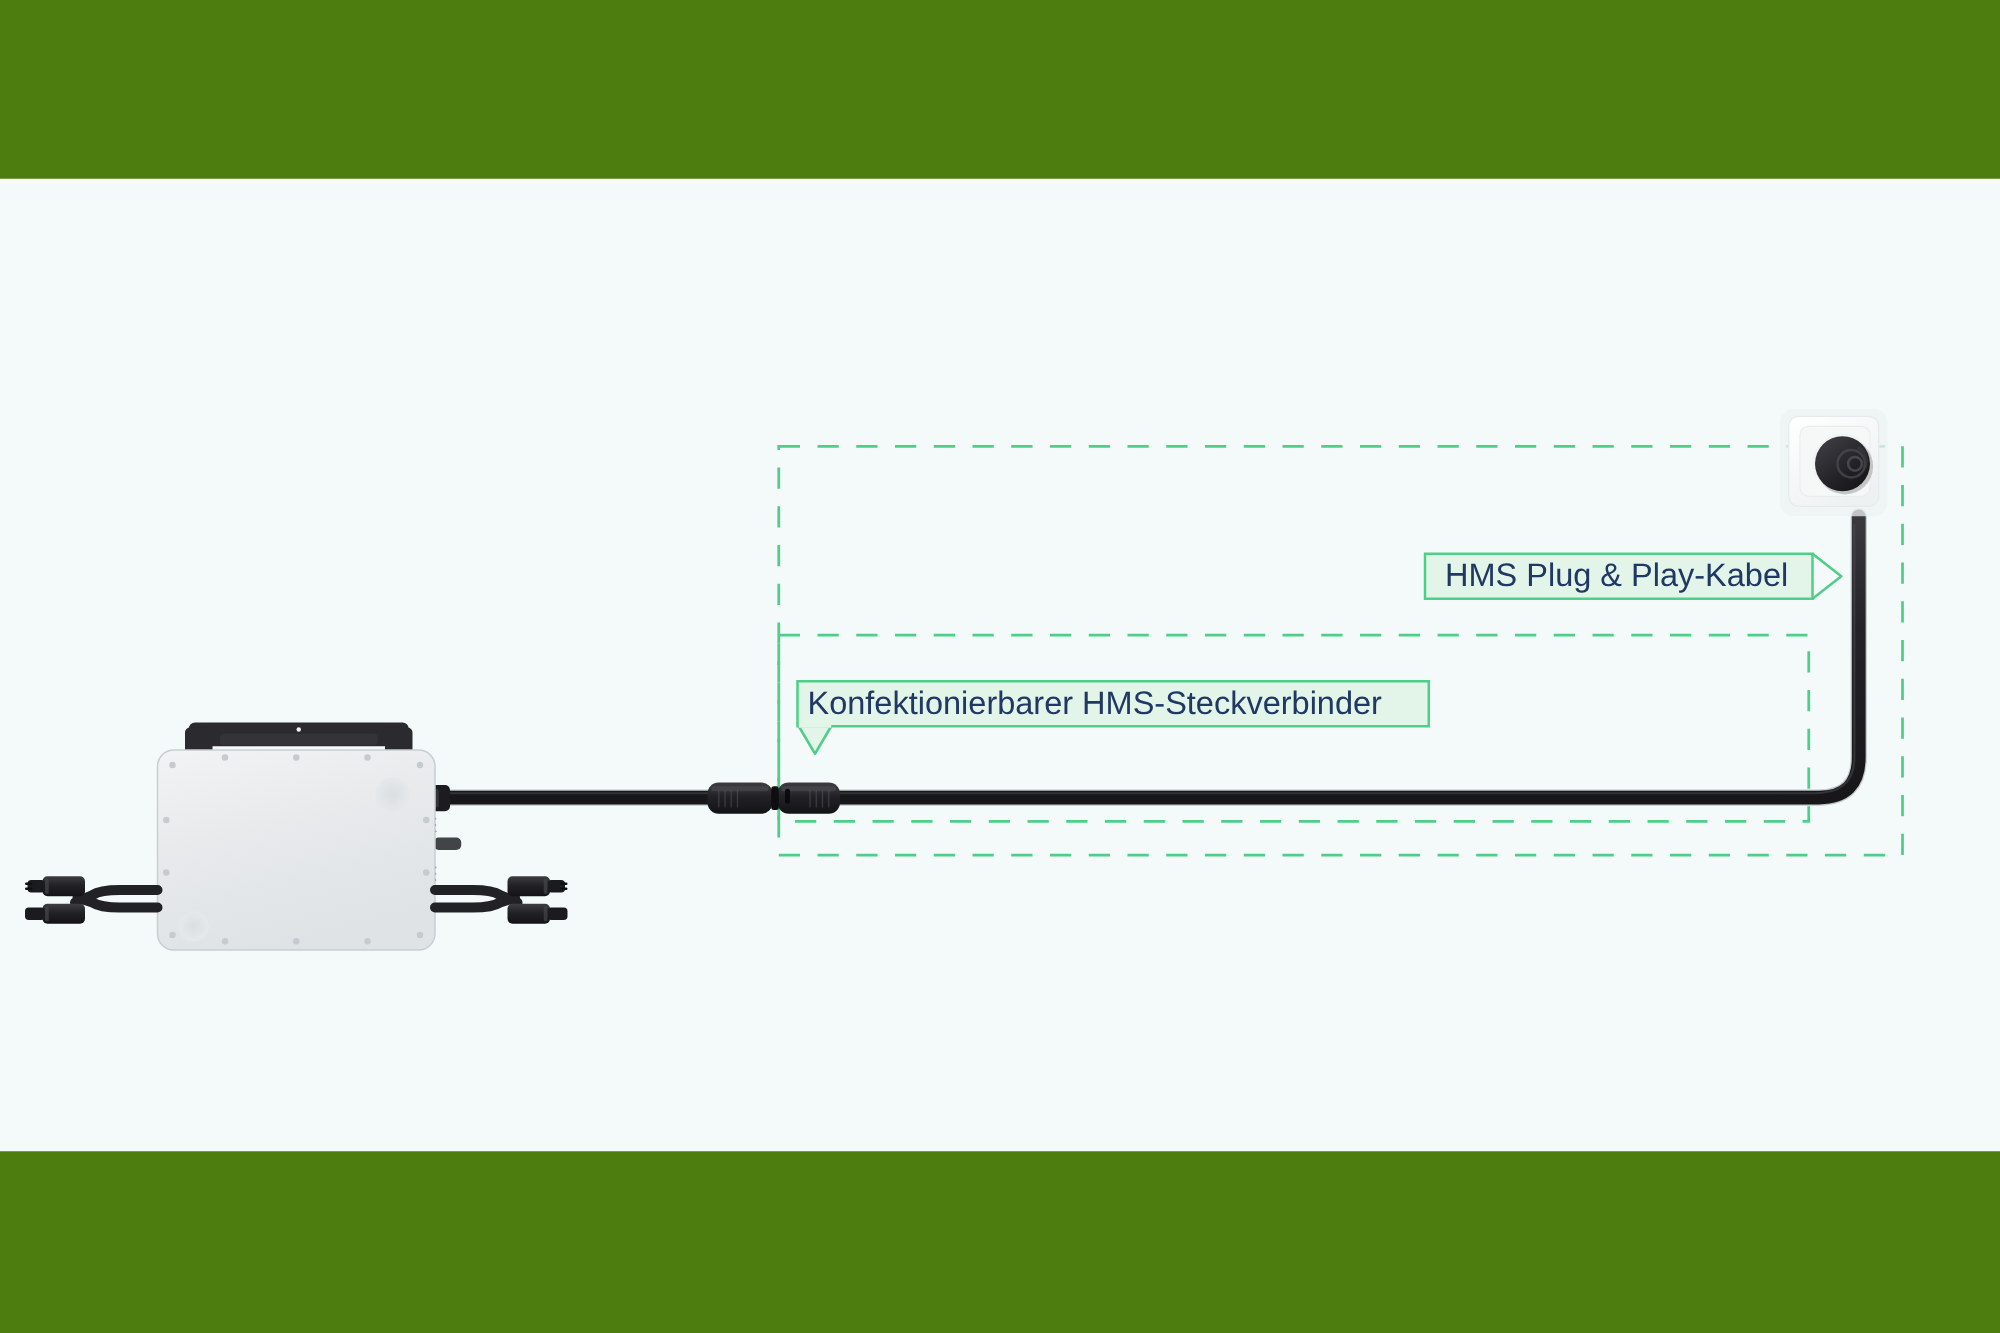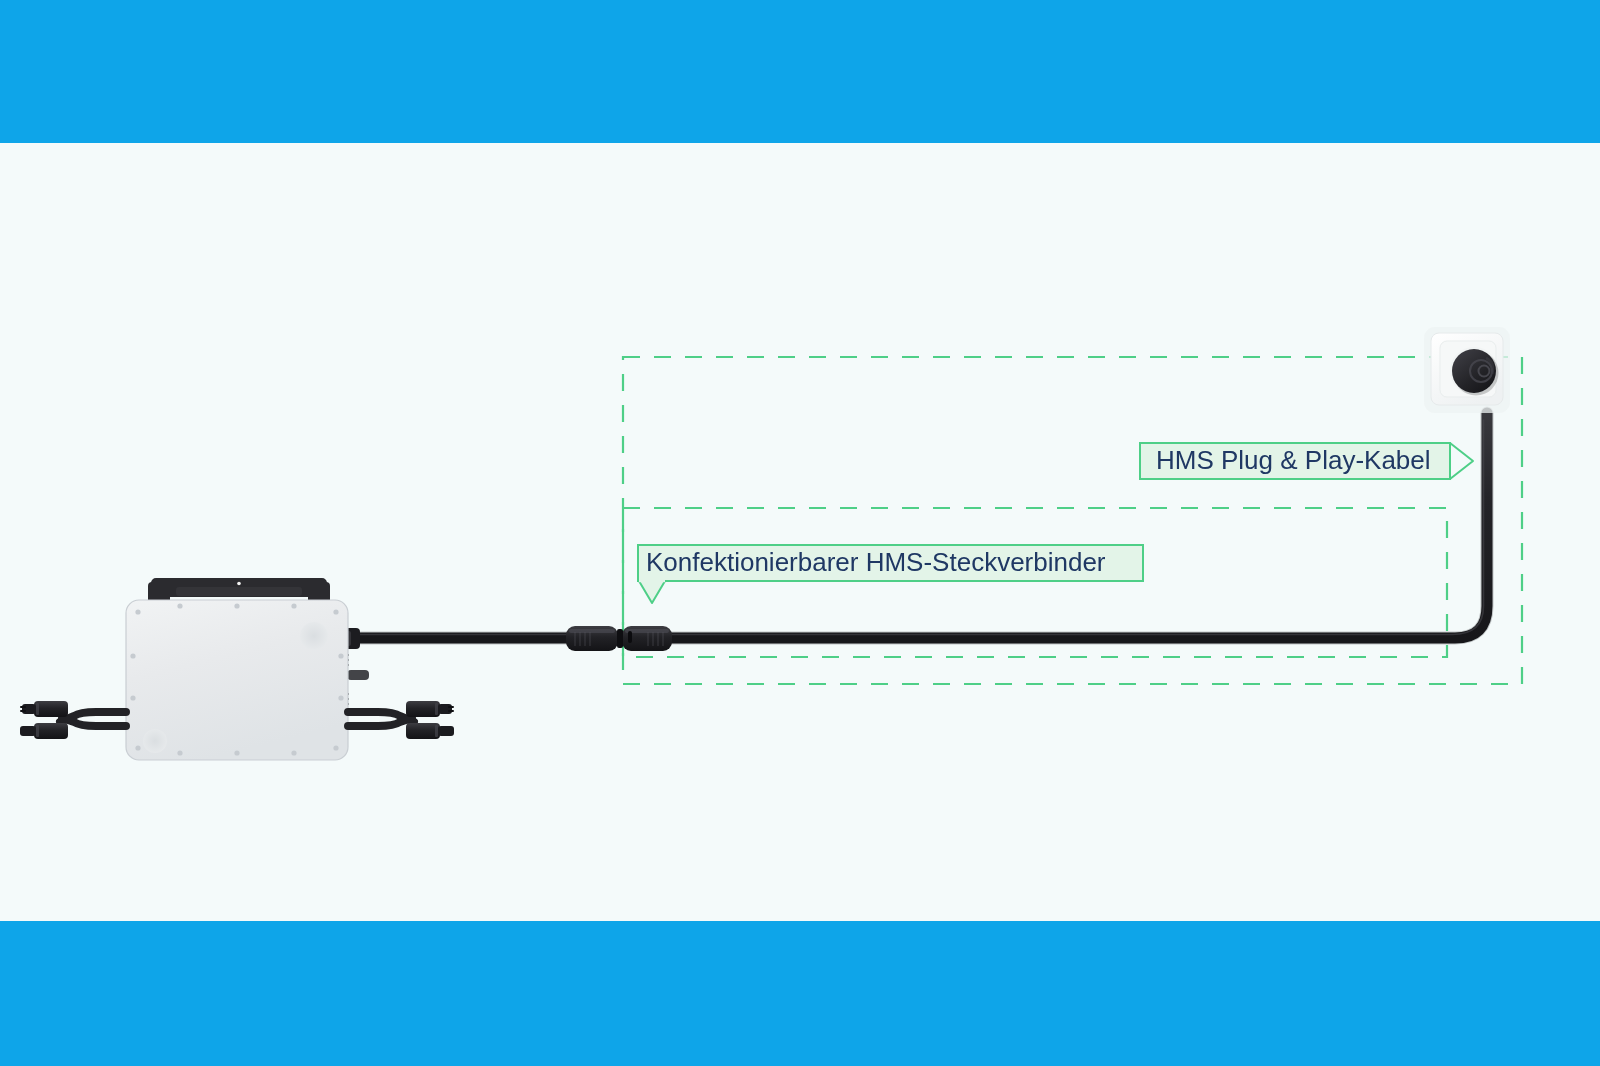--- a/index.html
+++ b/index.html
@@ -11,21 +11,21 @@
   body {
     width: 1600px;
     height: 1066px;
     font-family: "Liberation Sans", "DejaVu Sans", sans-serif;
     overflow: hidden;
   }
   #stage {
     position: relative;
     width: 1600px;
     height: 1066px;
-    background: #0ea5e9;
+    background: #4d7c0f;
   }
   #tint-band {
     position: absolute;
     left: 0;
     top: 143px;
     width: 1600px;
     height: 778px;
     background: #f4fafa;
   }
   #scene {

